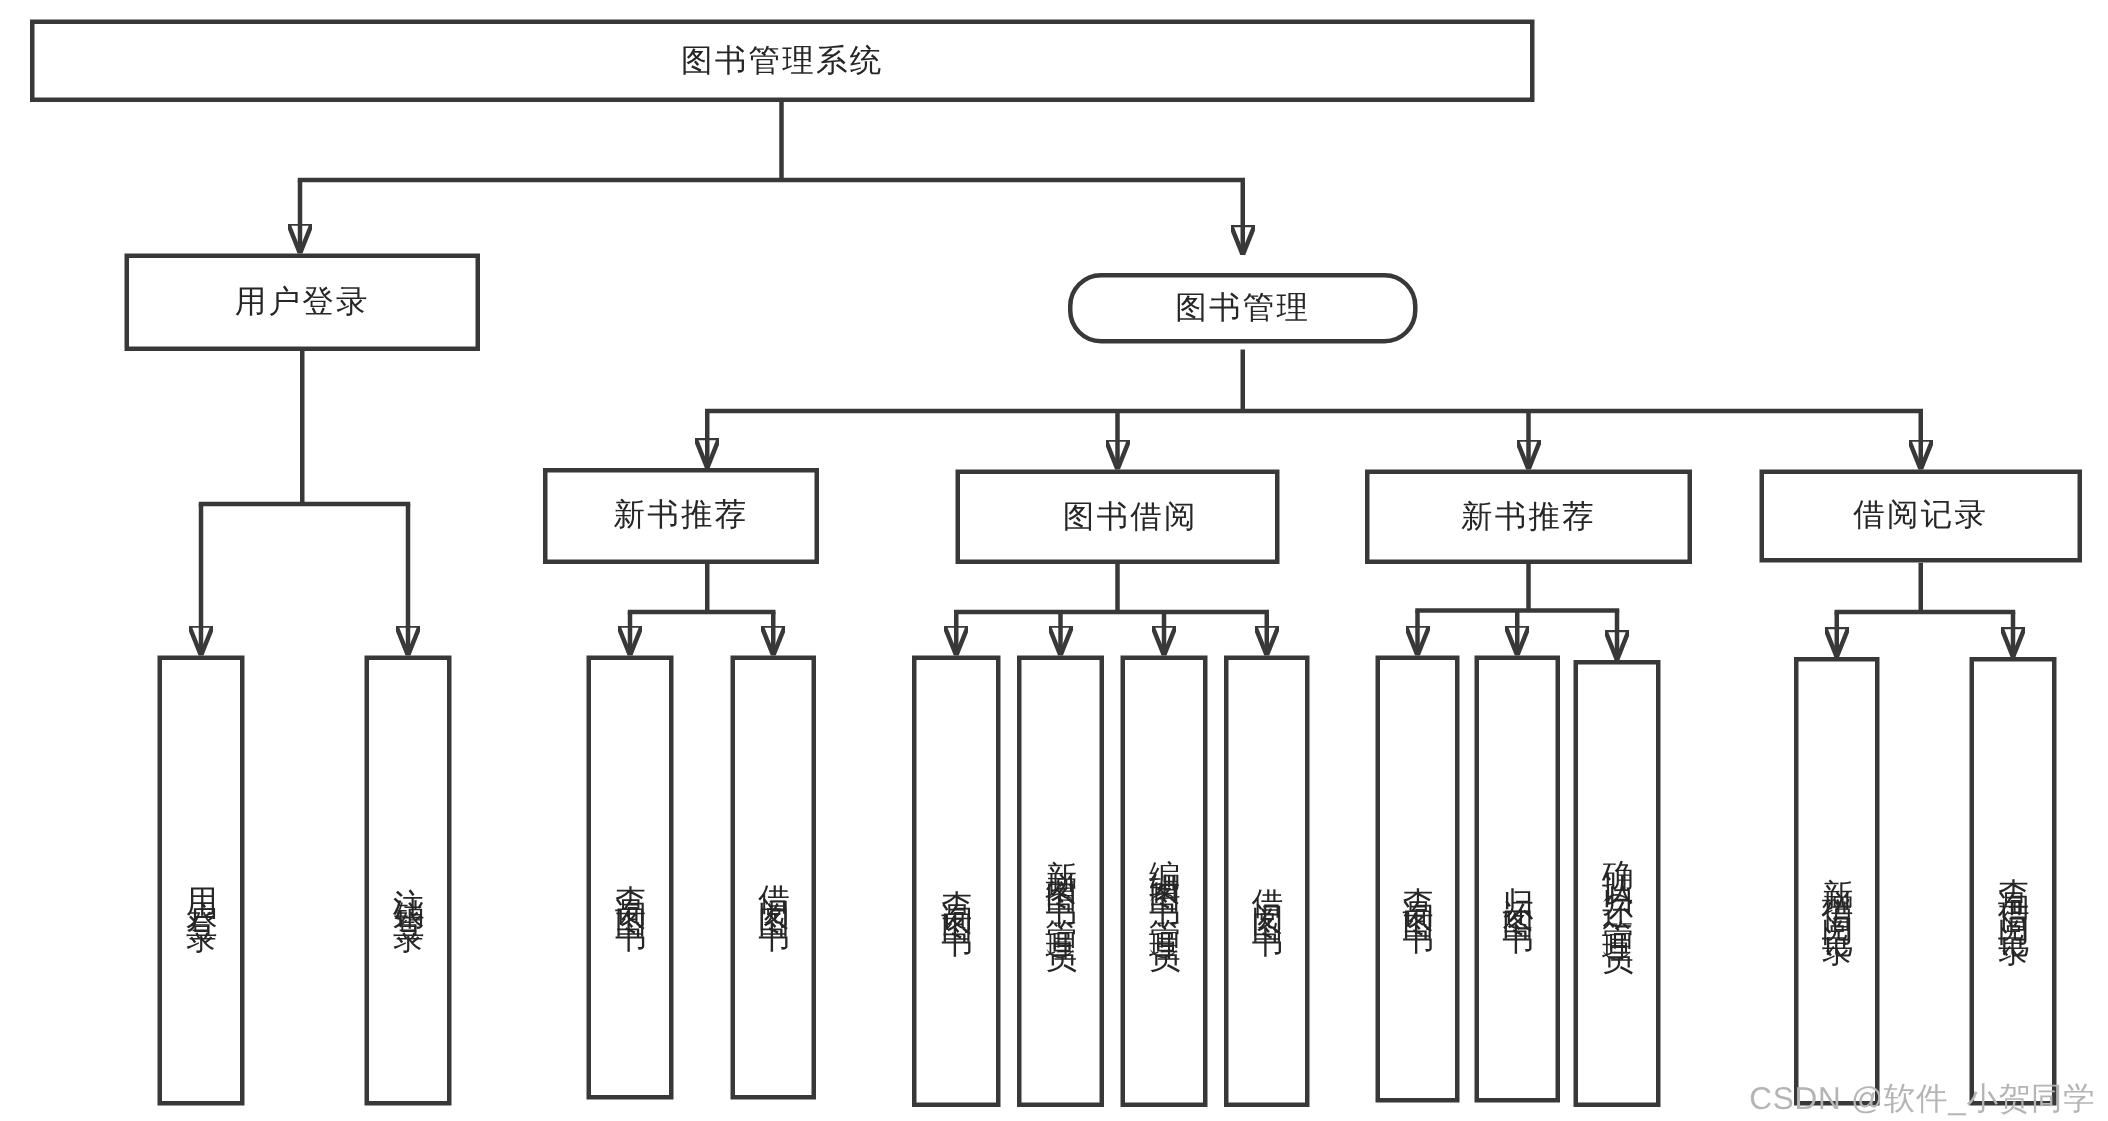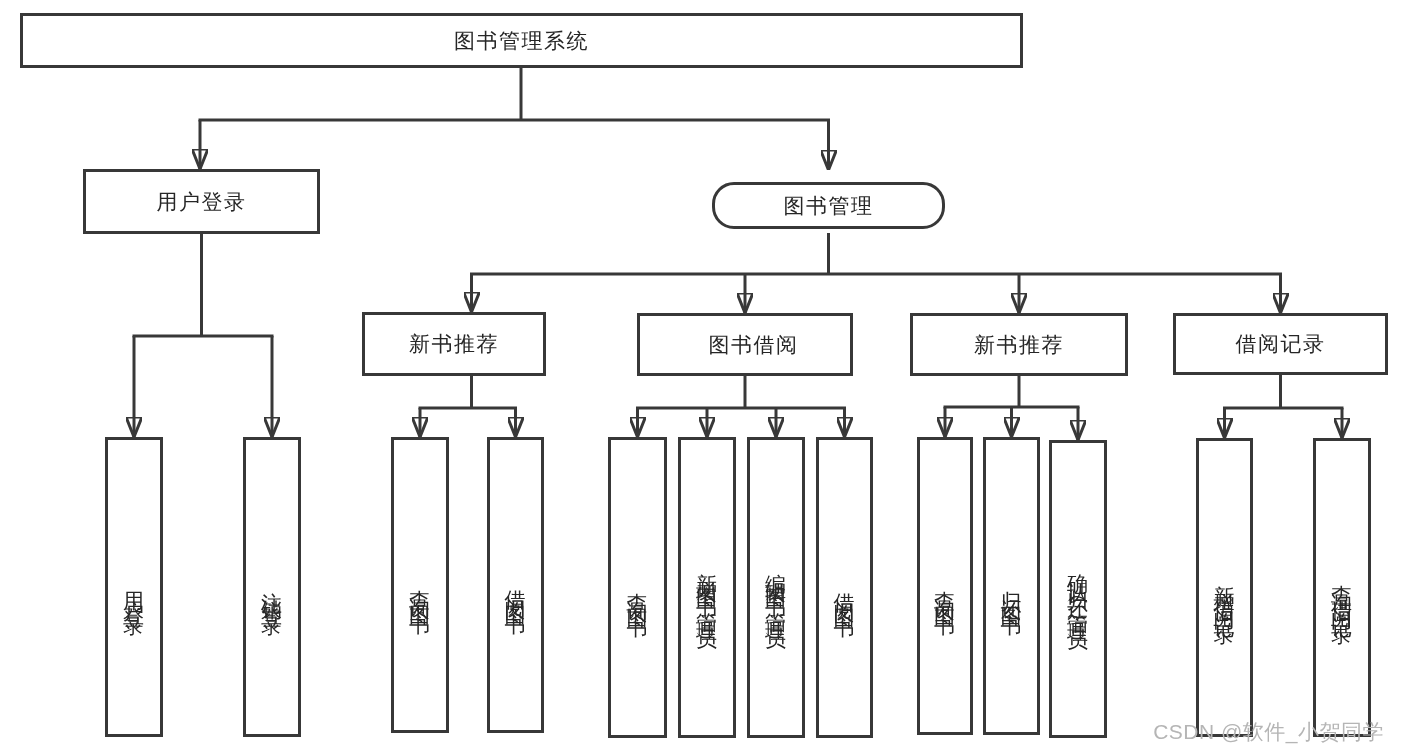--- a/index.html
+++ b/index.html
@@ -51,21 +51,21 @@
   }
   .vbox .node-label {
     writing-mode: vertical-rl;
     text-orientation: mixed;
     letter-spacing: 8px;
     margin-bottom: -8px; 
   }
   .watermark {
     position: absolute;
     top: 718px;
-    right: 21px;
+    right: 8px;
     z-index: 3;
     color: #b5b5b5;
     font-size: 21px;
     letter-spacing: 0.5px;
     white-space: nowrap;
   }
 </style>
 </head>
 <body>
 

